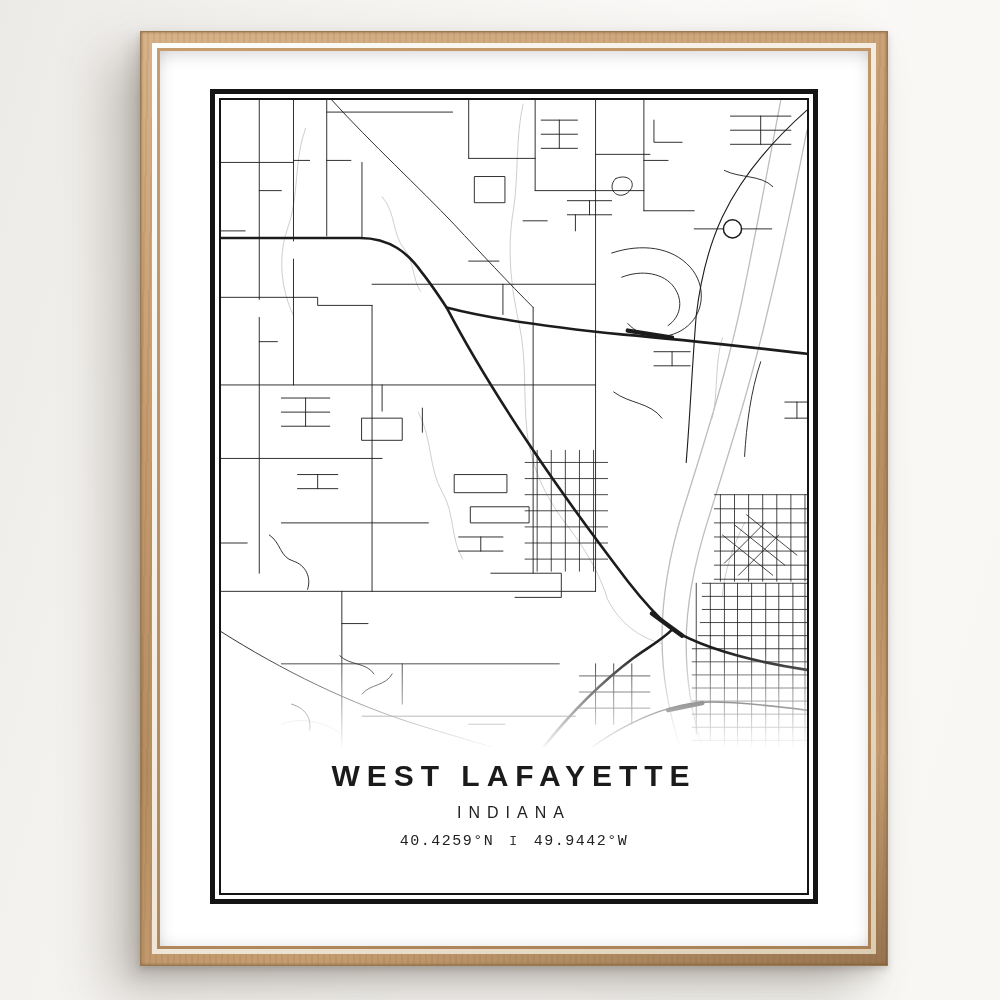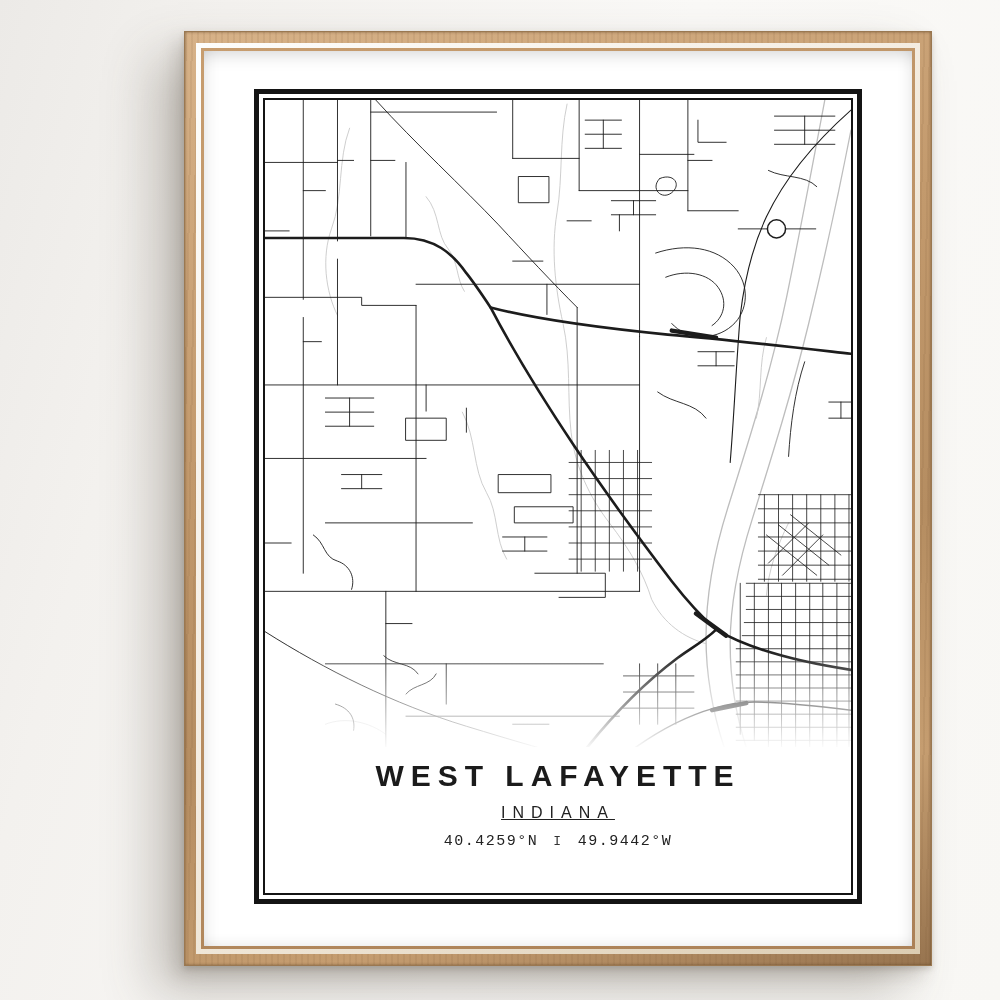--- a/index.html
+++ b/index.html
@@ -28,21 +28,20 @@
     background:
       repeating-linear-gradient(91deg, rgba(120,85,50,.10) 0 2px, rgba(255,255,255,0) 2px 6px),
       linear-gradient(160deg,#d7b288 0%, var(--frame-wood) 35%, #b58d61 62%, #c59d70 82%, var(--frame-wood-dark) 100%);
     border:1px solid #9a7851;
     padding:11px;
     box-shadow:
       -30px 26px 48px rgba(82,72,60,.30),
       -8px 10px 16px rgba(82,72,60,.18),
       0 3px 6px rgba(82,72,60,.20),
       inset 0 0 3px rgba(70,45,20,.55);
-    margin-left: 44px;
   }
   .frame-bevel{
     width:100%;height:100%;
     background:linear-gradient(135deg,#fdfdfb 0%,var(--frame-highlight) 45%,#dccdb2 100%);
     padding:5px;
   }
   .frame-lip{
     width:100%;height:100%;
     background:linear-gradient(160deg,#c79d6f,#ab8157);
     padding:3px;
@@ -75,21 +74,21 @@
   .title-block{
     flex:1 1 auto;display:flex;flex-direction:column;align-items:center;
     padding-top:12px;color:#1b1b1b;text-align:center;width:100%;
   }
   .city-title{
     font-size:30px;font-weight:700;letter-spacing:7px;
     color:#1b1b1b;white-space:nowrap;
   }
   .state-subtitle{
     margin-top:11px;font-size:16px;font-weight:400;letter-spacing:7px;
-    color:#222;white-space:nowrap;text-decoration:underline;
+    color:#222;white-space:nowrap;
   }
   .coords{
     margin-top:11px;display:flex;gap:15px;align-items:center;
     font-size:15px;letter-spacing:1.5px;color:#222;white-space:nowrap;font-family:Liberation Mono, monospace;
   }
   .coords .sep{font-size:13px;color:#333;}
 </style>
 </head>
 <body>
 

